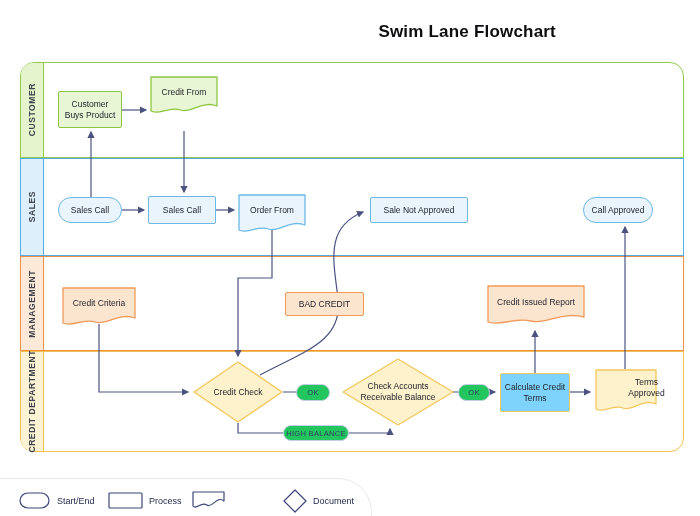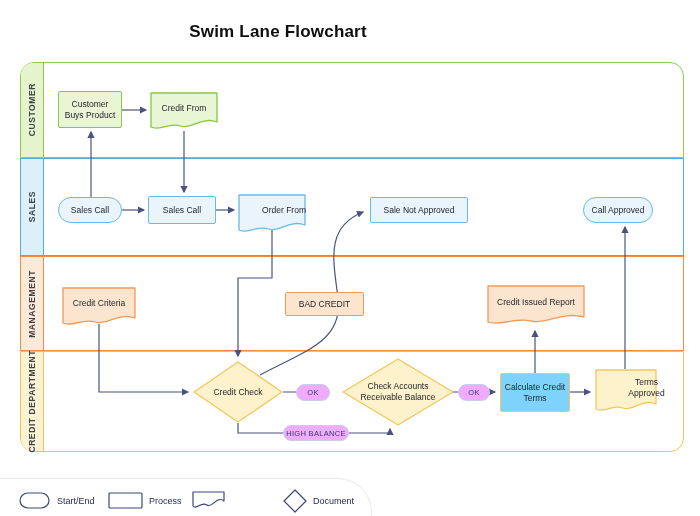--- a/index.html
+++ b/index.html
@@ -1,18 +1,18 @@
 <!DOCTYPE html>
 <html><head>
 <meta charset="utf-8">
 <style>
   html,body{margin:0;padding:0;background:#fff;}
   .stage{position:relative;width:700px;height:516px;background:#fff;overflow:hidden;
          font-family:"Liberation Sans",sans-serif;}
-  .title{position:absolute;top:22px;left:0;width:556px;text-align:center;
+  .title{position:absolute;top:22px;left:0;width:556px;text-align:right;
          font-size:17px;font-weight:700;color:#0e0e10;letter-spacing:.2px;}
   
   .lane{position:absolute;left:20px;width:664px;box-sizing:border-box;
         border:1.5px solid;background:#fff;display:flex;}
   .lane:first-of-type,.lane.first{border-radius:14px 14px 0 0;}
   .lane.last{border-radius:0 0 14px 14px;}
   .lane-strip{width:22px;flex:0 0 22px;border-right:1.5px solid;
               display:flex;align-items:center;justify-content:center;}
   .lane.first .lane-strip{border-radius:12px 0 0 0;}
   .lane.last .lane-strip{border-radius:0 0 0 12px;}
@@ -24,21 +24,21 @@
   .node{position:absolute;z-index:3;display:flex;align-items:center;justify-content:center;
         text-align:center;font-size:8.5px;line-height:1.25;color:#22252d;box-sizing:border-box;}
   .node.process{border:1.3px solid;border-radius:2px;padding:2px 3px;}
   .node.start-end{border:1.3px solid;border-radius:14px;padding:2px 3px;}
   .node.document,.node.decision{border:none;background:transparent !important;}
   .node .shape{position:absolute;left:0;top:0;}
   .node.document .lbl{position:relative;padding-bottom:7px;}
   .node.decision .lbl{position:relative;width:86%;}
   .node .lbl{z-index:1;}
   
-  .pill{position:absolute;z-index:4;background:#f0abfc;border:1px solid #c9cde9;border-radius:9px;
+  .pill{position:absolute;z-index:4;background:#22c55e;border:1px solid #c9cde9;border-radius:9px;
         display:flex;align-items:center;justify-content:center;font-size:7.5px;
         color:#333a66;letter-spacing:.3px;box-sizing:border-box;}
   
   .legend-box{position:absolute;left:-30px;top:478px;width:400px;height:90px;
               border:1px solid #e8e8ef;border-radius:0 34px 0 0;background:#fff;z-index:5;}
   .legend-label{position:absolute;z-index:6;font-size:9px;color:#262c4e;}
   .lg-shape{position:absolute;z-index:6;box-sizing:border-box;}
 </style>
 </head>
 <body>
@@ -85,33 +85,33 @@
       <path d="M446,392 H495" fill="none" stroke="#4b5280" stroke-width="1.2" marker-end="url(#arr)"></path>
       <path d="M570,392 H590" fill="none" stroke="#4b5280" stroke-width="1.2" marker-end="url(#arr)"></path>
       <path d="M535,373 V331" fill="none" stroke="#4b5280" stroke-width="1.2" marker-end="url(#arr)"></path>
       <path d="M625,369 V227" fill="none" stroke="#4b5280" stroke-width="1.2" marker-end="url(#arr)"></path>
       <path d="M260,375 C305,351 343,341 338,299 C334,262 324,228 363,212" fill="none" stroke="#4b5280" stroke-width="1.2" marker-end="url(#arr)"></path>
     </svg>
   <div id="nodes">
       <div class="node process" style="left: 58px; top: 91px; width: 64px; height: 37px; background: rgb(233, 246, 213); border-color: rgb(140, 198, 63);">
         <span class="lbl">Customer Buys Product</span>
       </div>
-      <div class="node document" style="left: 150px; top: 92px; width: 68px; height: 39px;">
+      <div class="node document" style="left: 150px; top: 76px; width: 68px; height: 39px;">
         <svg width="68" height="41" class="shape">
           <path d="M1,1 H67 V30 C51.7,24 40.8,38 30.6,34 C19.0,30 8.8,39.5 1,35 Z" fill="#e9f6d5" stroke="#8cc63f" stroke-width="1.3" stroke-linejoin="round"></path>
         </svg>
         <span class="lbl">Credit From</span>
       </div>
       <div class="node start-end" style="left: 58px; top: 197px; width: 64px; height: 26px; background: rgb(233, 244, 252); border-color: rgb(106, 185, 232);">
         <span class="lbl">Sales Call</span>
       </div>
       <div class="node process" style="left: 148px; top: 196px; width: 68px; height: 28px; background: rgb(233, 244, 252); border-color: rgb(106, 185, 232);">
         <span class="lbl">Sales Call</span>
       </div>
-      <div class="node document" style="left: 238px; top: 194px; width: 68px; height: 40px; justify-content: flex-end;">
+      <div class="node document" style="left: 238px; top: 194px; width: 68px; height: 40px;">
         <svg width="68" height="42" class="shape">
           <path d="M1,1 H67 V31 C51.7,25 40.8,39 30.6,35 C19.0,31 8.8,40.5 1,36 Z" fill="#e9f4fc" stroke="#6ab9e8" stroke-width="1.3" stroke-linejoin="round"></path>
         </svg>
         <span class="lbl">Order From</span>
       </div>
       <div class="node process" style="left: 370px; top: 197px; width: 98px; height: 26px; background: rgb(233, 244, 252); border-color: rgb(106, 185, 232);">
         <span class="lbl">Sale Not Approved</span>
       </div>
       <div class="node start-end" style="left: 583px; top: 197px; width: 70px; height: 26px; background: rgb(233, 244, 252); border-color: rgb(106, 185, 232);">
         <span class="lbl">Call Approved</span>

